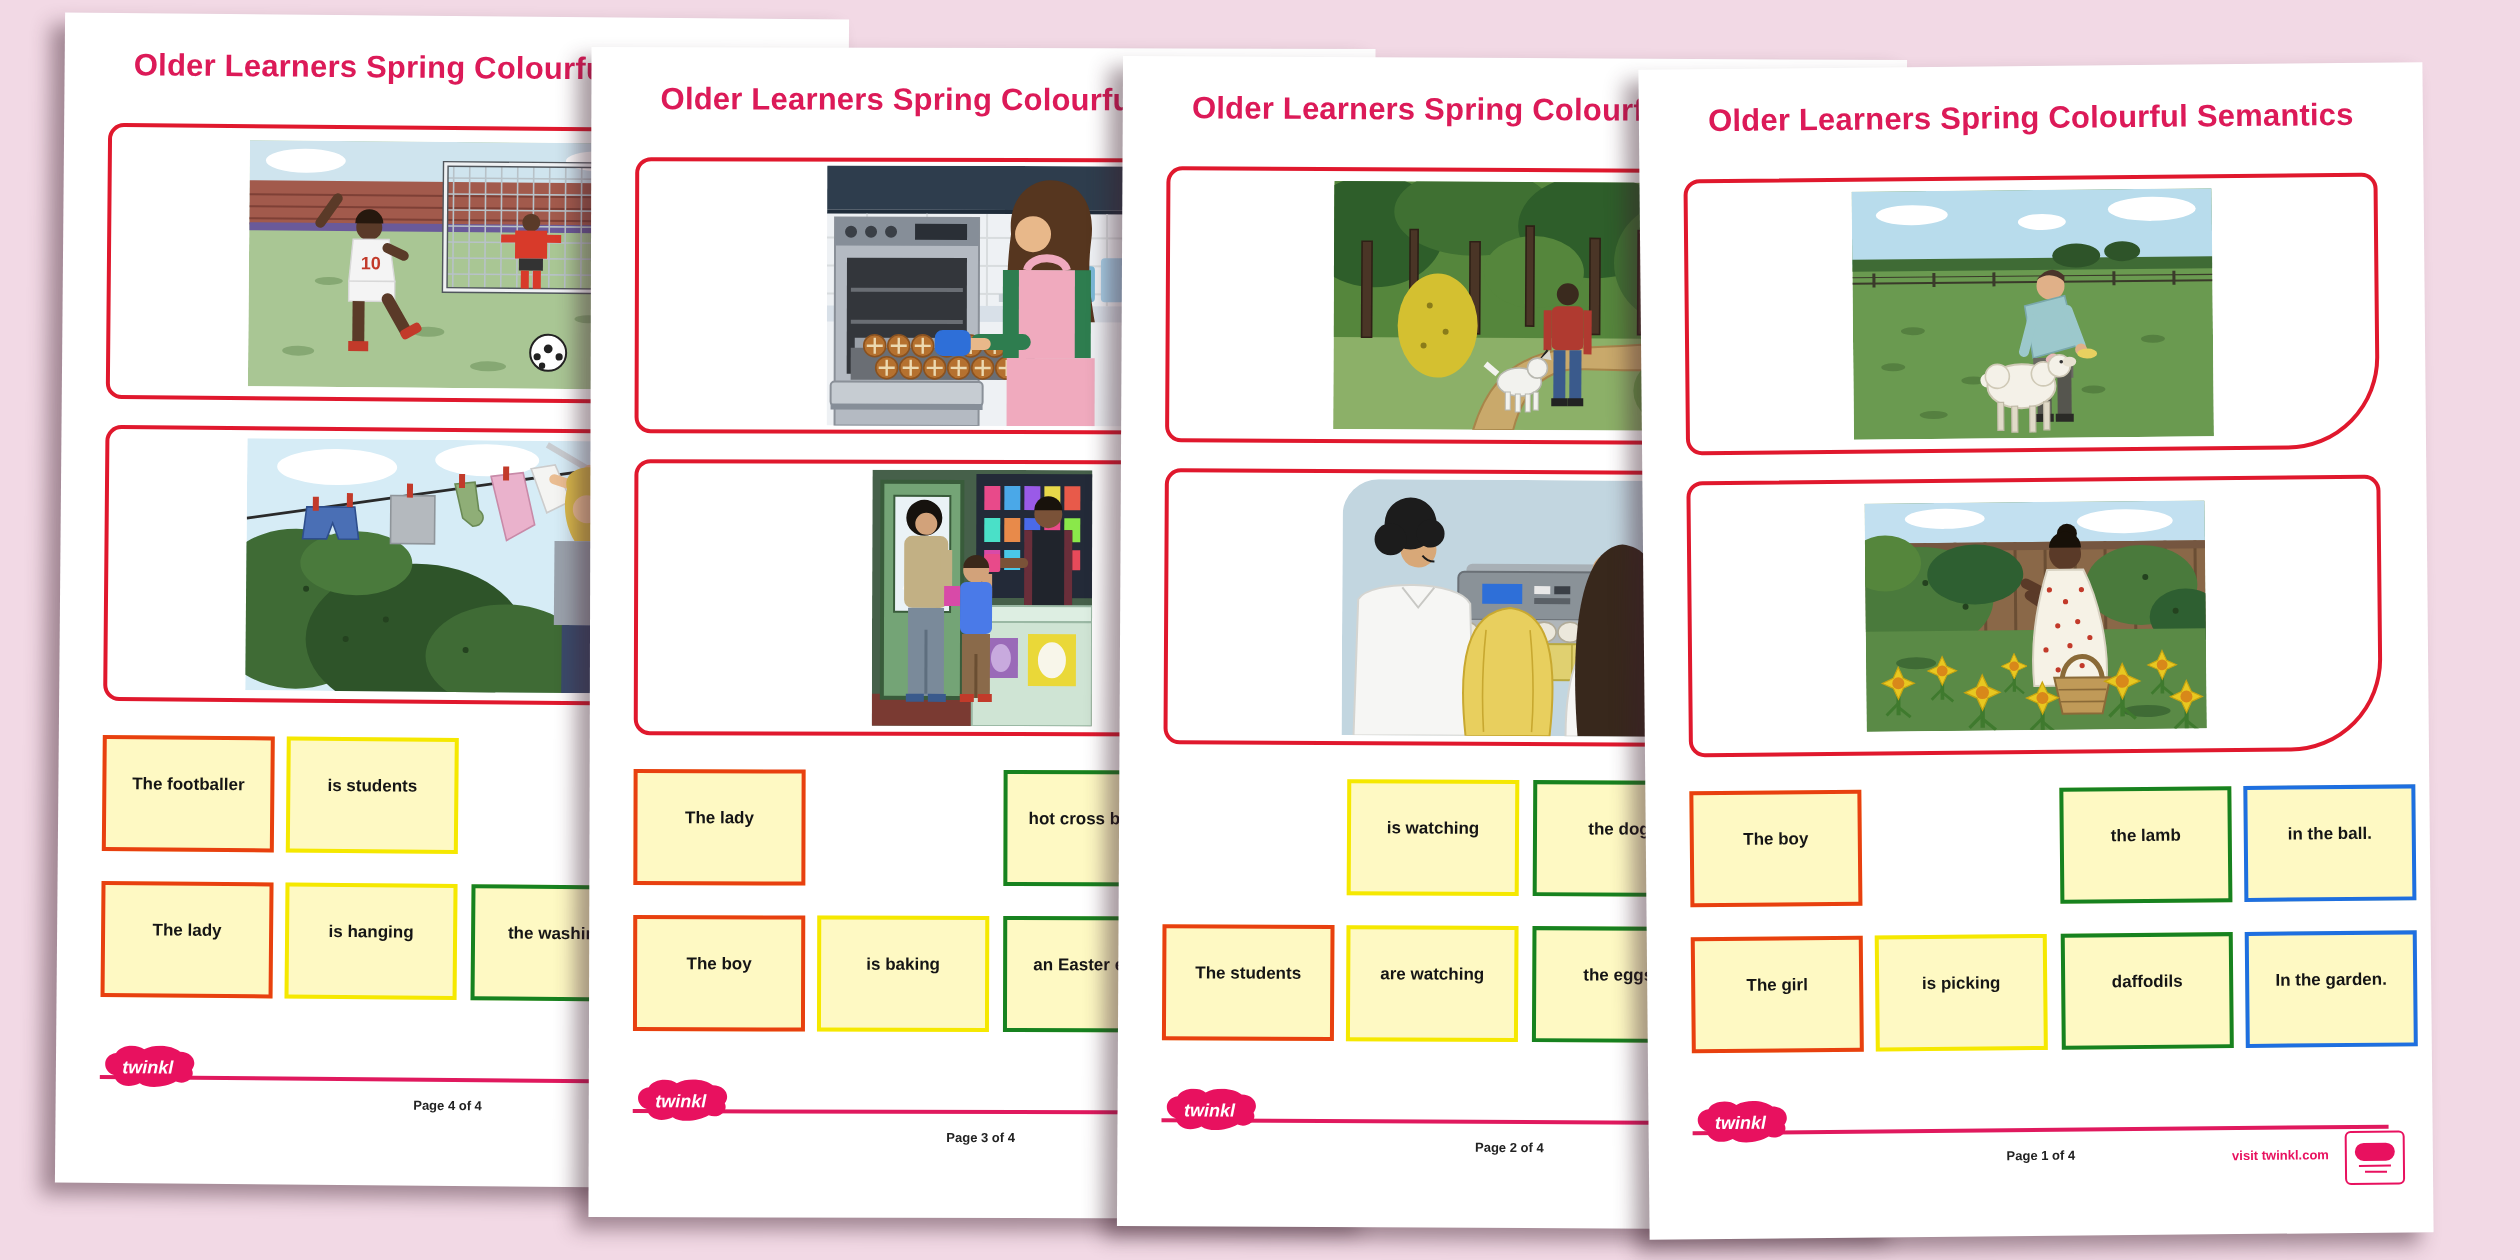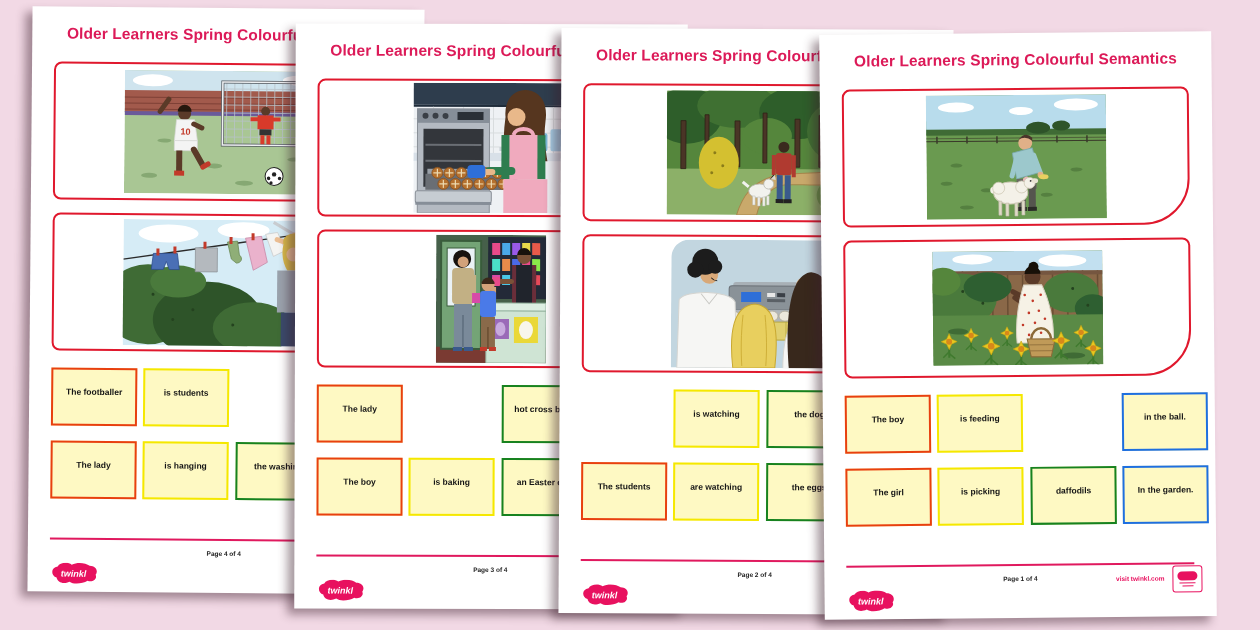--- a/index.html
+++ b/index.html
@@ -30,21 +30,21 @@
   .card{position:absolute;width:86px;height:58px;box-sizing:border-box;border:2.5px solid;
         background:#fef9c3;display:flex;align-items:center;justify-content:center;
         text-align:center;padding:2px 3px 10px}
   .card span{font-size:8.5px;font-weight:bold;color:#151515;line-height:1.15}
   .r1{top:361px}.r2{top:434px}
   .k1{left:22px;border-color:#e8400f}
   .k2{left:114px;border-color:#f5e800}
   .k3{left:207px;border-color:#17821f}
   .k4{left:299px;border-color:#1e6fe0}
   .fline{position:absolute;left:22px;right:22px;top:531px;height:0;border-top:2px solid #e0195e}
-  .brand{position:absolute;left:22px;top:556px;width:48px;height:22px}
+  .brand{position:absolute;left:22px;top:516px;width:48px;height:22px}
   .pageno{position:absolute;left:0;right:0;top:542px;text-align:center;font-size:6.5px;
           font-weight:bold;color:#222}
   .visit{position:absolute;right:52px;top:543px;font-size:6.5px;font-weight:bold;color:#e8115f}
   .badge{position:absolute;right:14px;top:534px;width:30px;height:27px;border:1.5px solid #e8115f;
          border-radius:3px;box-sizing:border-box;display:flex;align-items:center;
          justify-content:center;flex-direction:column;gap:1.5px;background:#fff}
   .badge .blob{width:20px;height:9px;background:#e8115f;border-radius:5px}
   .badge .tagline{width:16px;height:1.5px;background:#e8115f}
   .badge .tagline2{width:11px;height:1.5px;background:#e8115f}
 </style>
@@ -548,22 +548,22 @@
         <use href="#dfl" transform="translate(128,90) scale(1.1)"></use>
         <use href="#dfl" transform="translate(148,82) scale(0.9)"></use>
         <use href="#dfl" transform="translate(160,98)"></use>
       </svg>
     </div>
   </div>
 
   <div class="card r1 k1">
       <span>The boy</span>
     </div>
-  <div class="card r1 k2">
-      <span>is feeding</span>
+  <div class="card r1 k3">
+      <span>the lamb</span>
     </div>
   <div class="card r1 k4">
       <span>in the ball.</span>
     </div>
   <div class="card r2 k2">
       <span>is picking</span>
     </div>
   <div class="card r2 k1">
       <span>The girl</span>
     </div>

